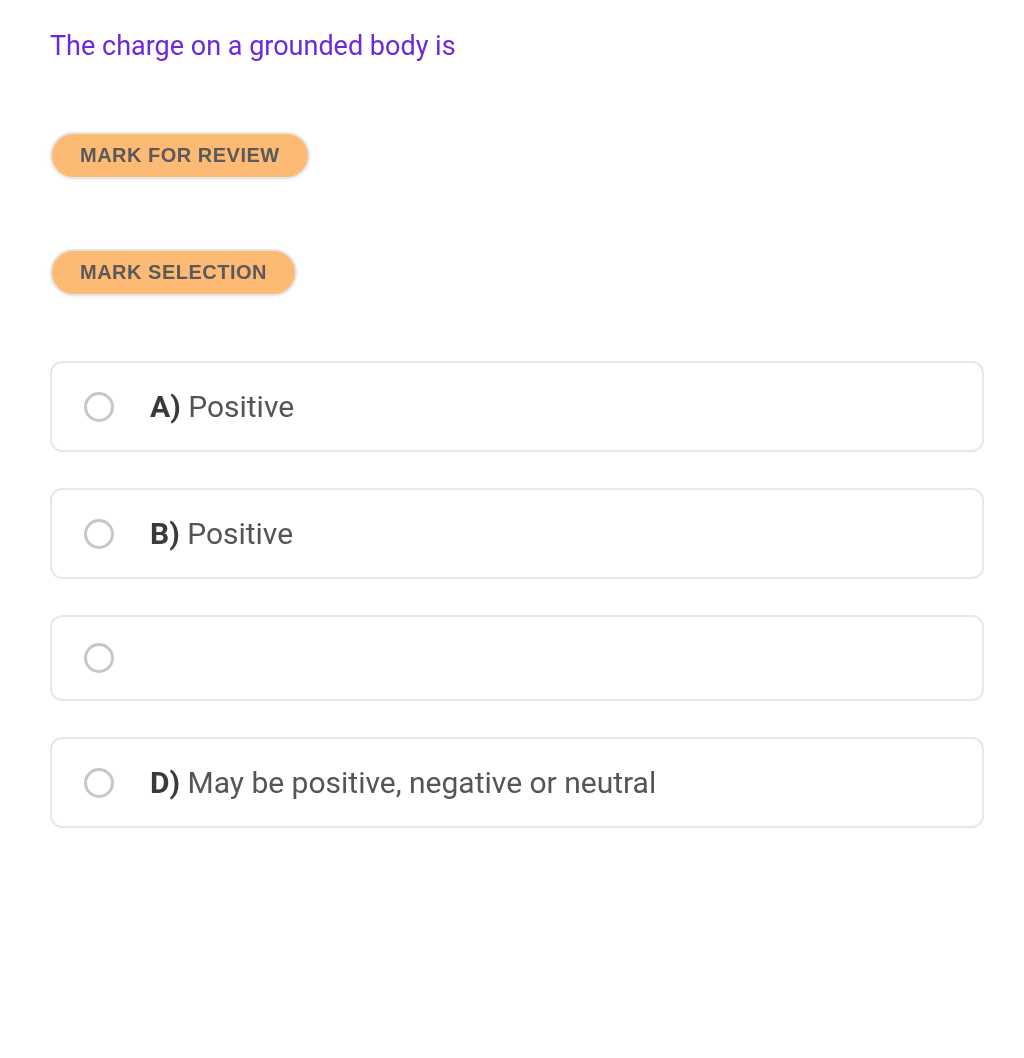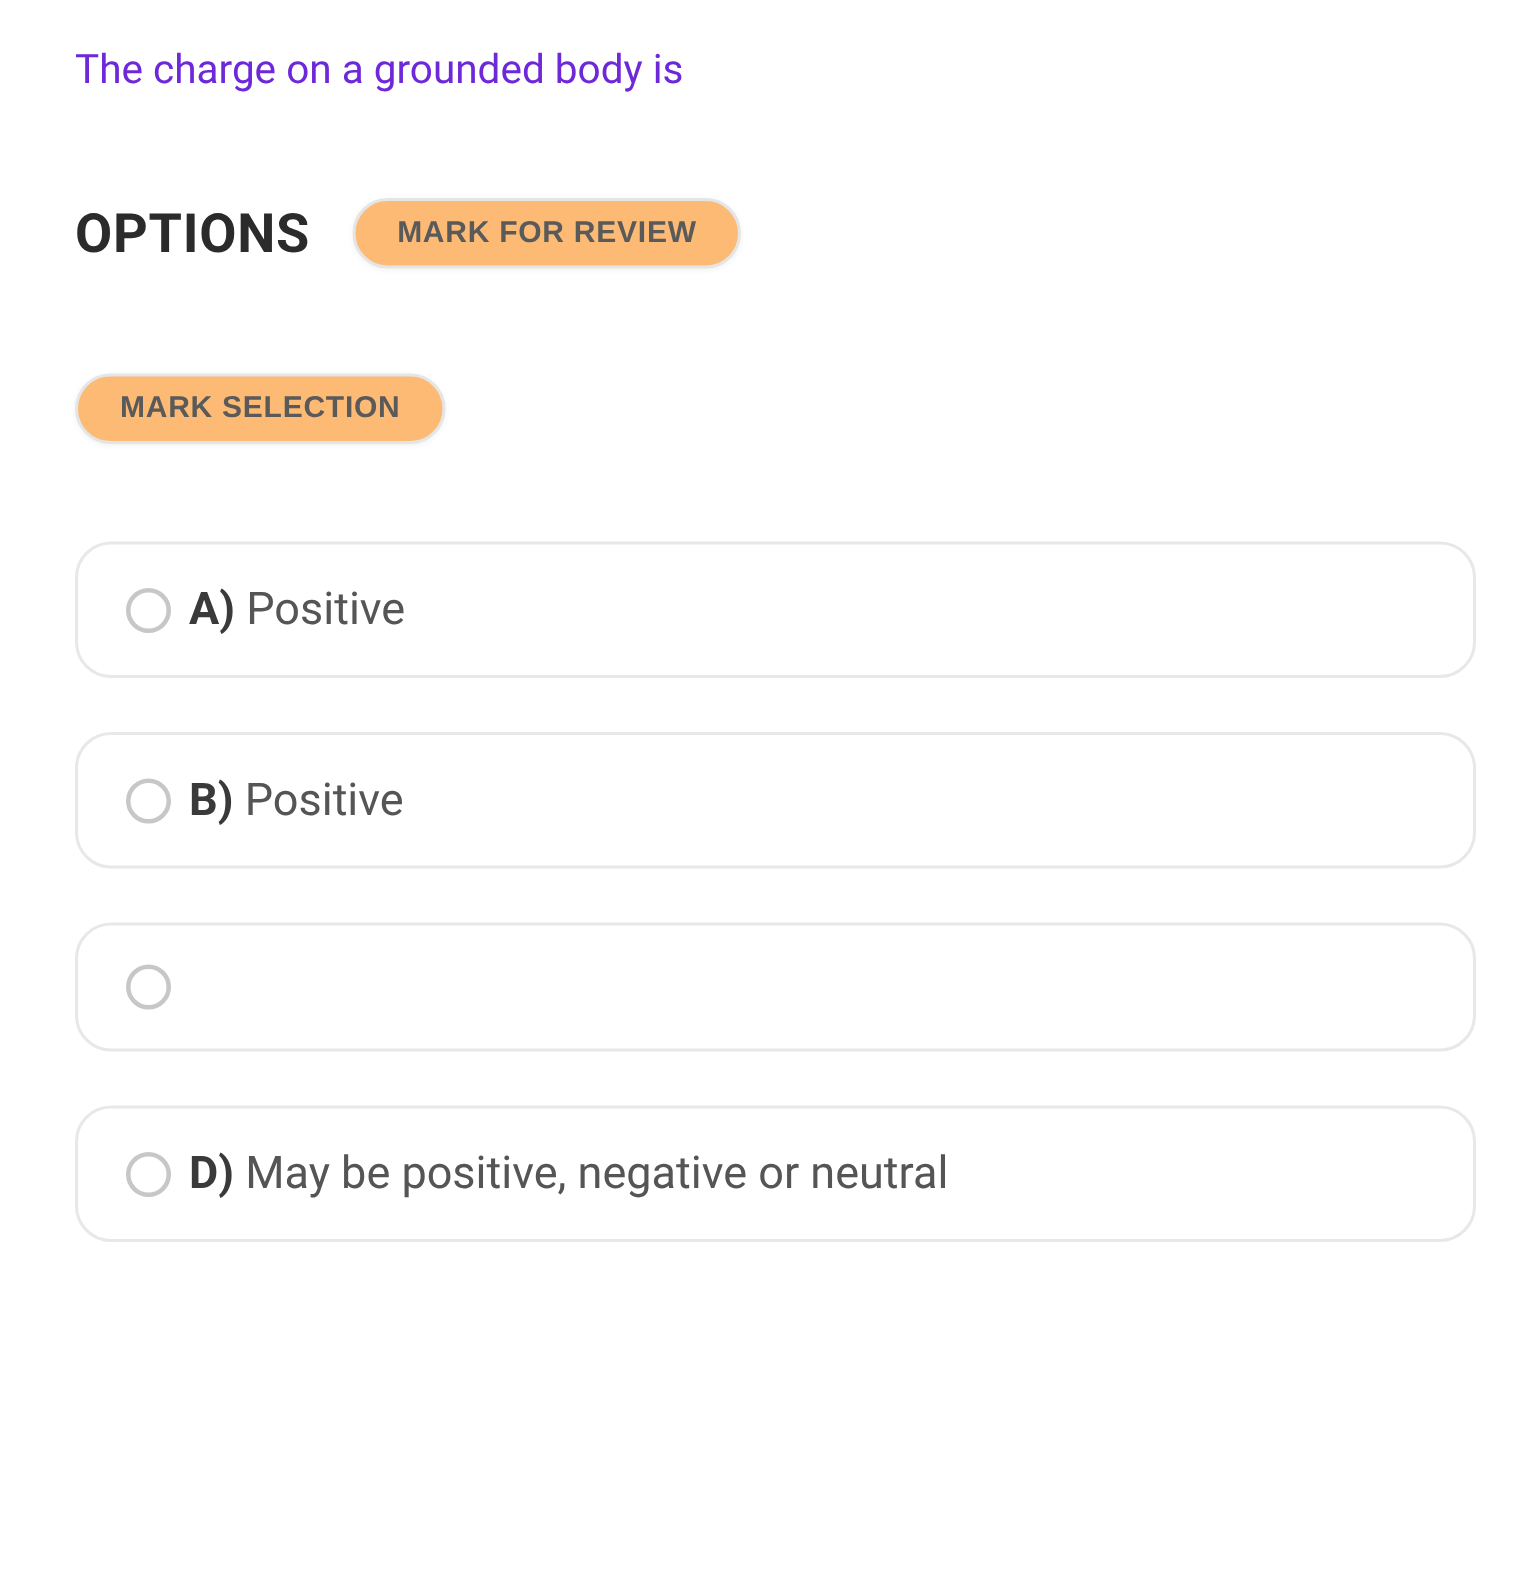--- a/index.html
+++ b/index.html
@@ -51,23 +51,23 @@
       box-shadow: 0 1px 4px rgba(0,0,0,0.06);
     }
 
     .clear-btn-wrap {
       margin-bottom: 65px;
     }
 
     .option-card {
       display: flex;
       align-items: center;
-      gap: 12px;
+      gap: 36px;
       border: 2px solid #e8e8e8;
-      border-radius: 24px;
+      border-radius: 12px;
       padding: 26px 32px;
       margin-bottom: 36px;
       cursor: pointer;
       background: #fff;
     }
 
     .radio-circle {
       width: 30px;
       height: 30px;
       border: 3px solid #c7c7c7;
@@ -85,21 +85,20 @@
       font-weight: 700;
       color: #3a3a3a;
     }
   </style>
 </head>
 <body>
 
 <div class="question-text">The charge on a grounded body is</div>
 
 <div class="options-row">
-  <div class="options-heading">OPTIONS</div>
   <button class="pill-btn">MARK FOR REVIEW</button>
 </div>
 
 <div class="clear-btn-wrap">
   <button class="pill-btn">MARK SELECTION</button>
 </div>
 
 <div class="option-card">
   <span class="radio-circle"></span>
   <span class="option-text">

